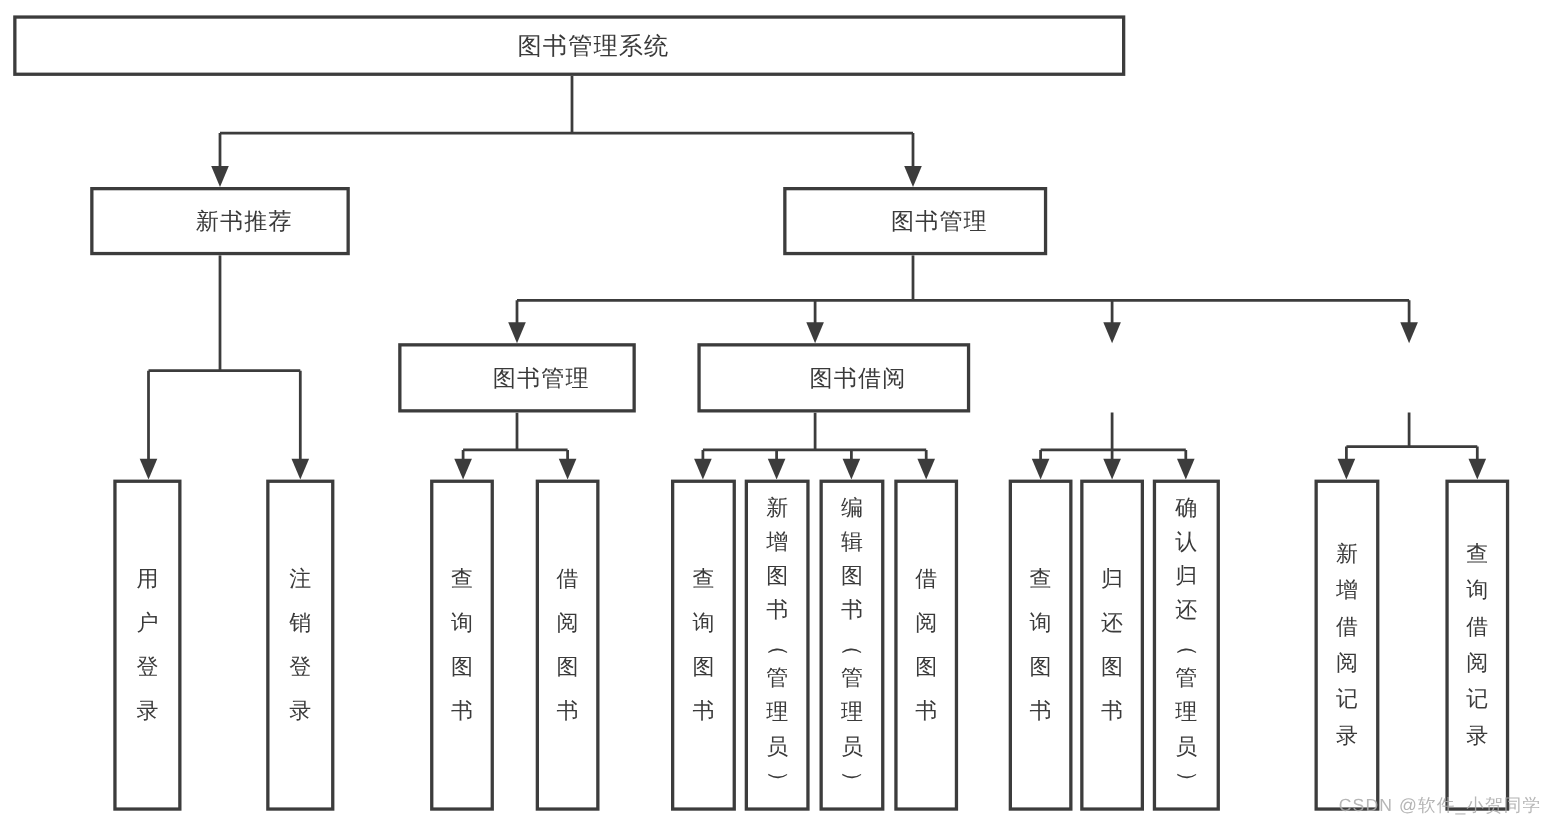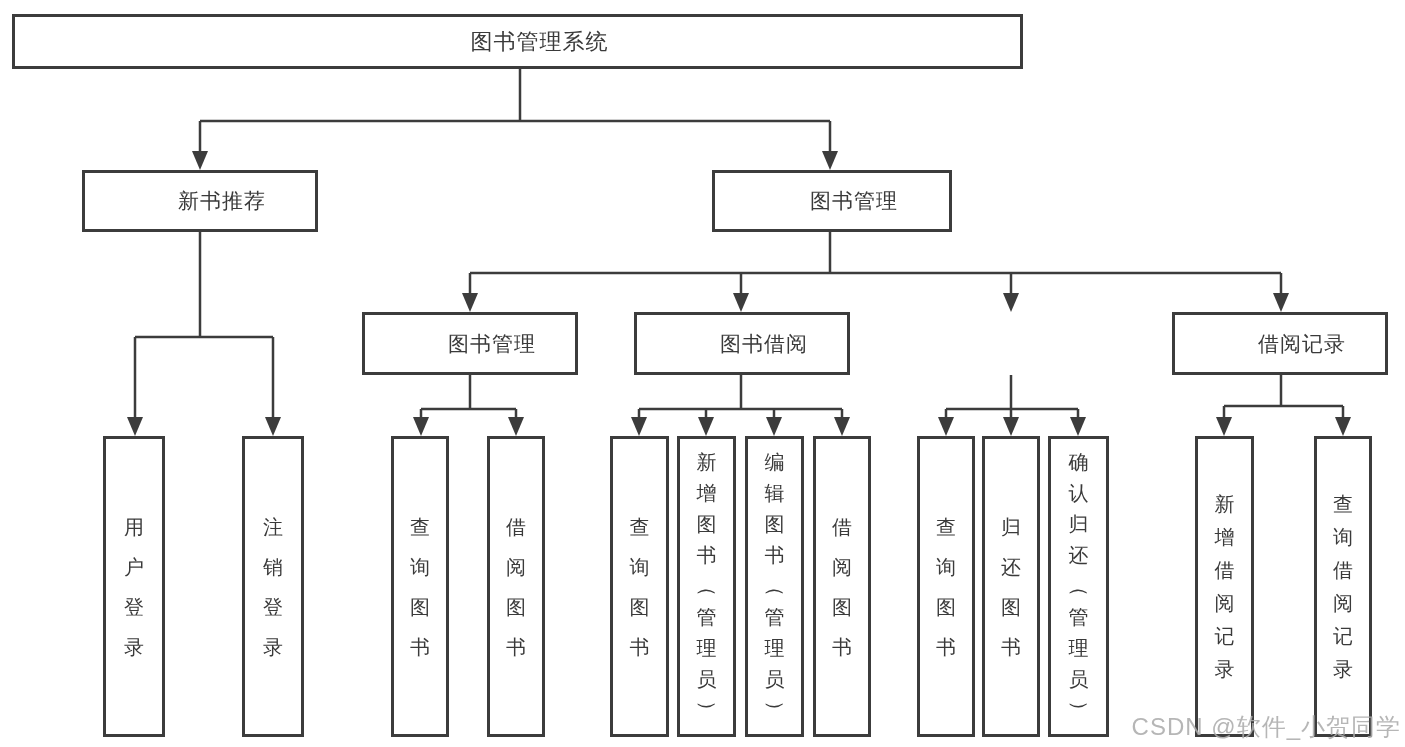--- a/index.html
+++ b/index.html
@@ -29,21 +29,21 @@
   }
   .vlabel{display:block;}
   .vchar{display:block;text-align:center;font-size:20px;color:#3a3a3a;}
   .vt-lg .vchar{line-height:40px;}
   .vt-md .vchar{line-height:33px;}
   .vt-sm .vchar{line-height:31px;}
   .vrot{transform:rotate(90deg);}
 
   .watermark{
     position:absolute;right:4px;bottom:4px;z-index:2;
-    font-size:24px;color:#acacac;opacity:.88;letter-spacing:1px;
+    font-size:16px;color:#acacac;opacity:.88;letter-spacing:1px;
   }
 </style>
 </head>
 <body>
 
 <div class="stage">
 
   <svg class="connectors" width="1405" height="747" viewBox="0 0 1405 747">
 
     <g stroke="#3c3c3c" stroke-width="2.5" fill="none">
@@ -115,25 +115,22 @@
   <div class="hbox" style="left:82px;top:170px;width:236px;height:62px">
     <span class="hlabel">新书推荐</span>
   </div>
   <div class="hbox" style="left:712px;top:170px;width:240px;height:62px">
     <span class="hlabel">图书管理</span>
   </div>
 
   <div class="hbox" style="left:362px;top:312px;width:216px;height:63px">
     <span class="hlabel">图书管理</span>
   </div>
-  <div class="hbox" style="left:634px;top:312px;width:216px;height:63px">
+  <div class="hbox" style="left:634px;top:312px;width:248px;height:63px">
     <span class="hlabel">图书借阅</span>
-  </div>
-  <div class="hbox" style="left:1172px;top:312px;width:216px;height:63px">
-    <span class="hlabel">借阅记录</span>
   </div>
 
   <div class="vbox vt-lg" style="left:103px;width:62px">
     <span class="vlabel">
         <span class="vchar">用</span>
         <span class="vchar">户</span>
         <span class="vchar">登</span>
         <span class="vchar">录</span>
       </span>
   </div>

